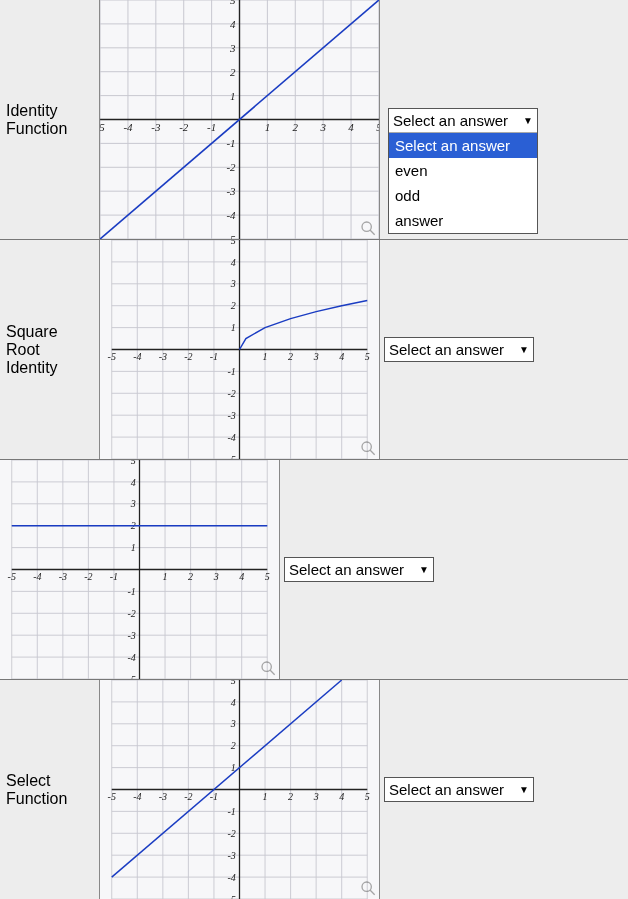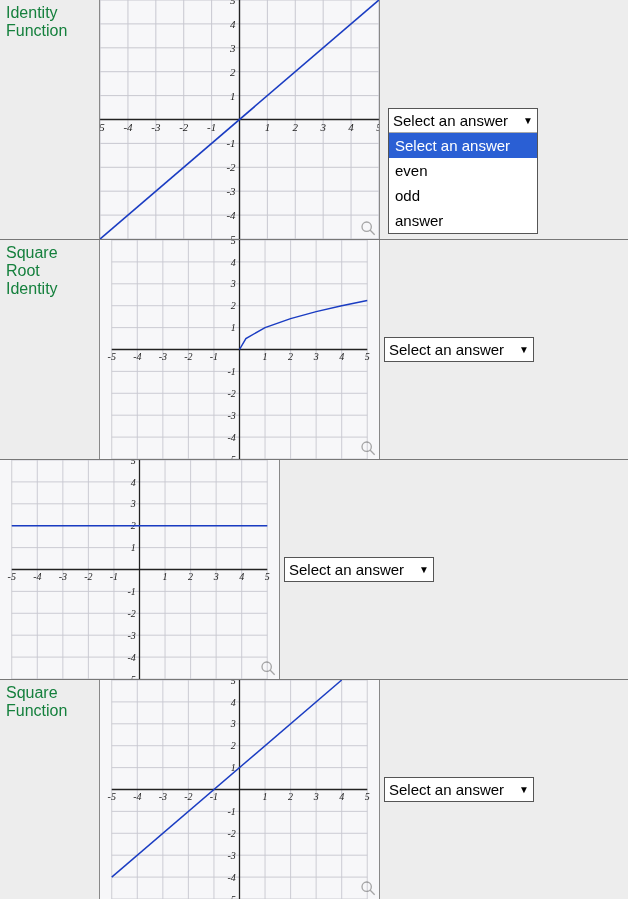--- a/index.html
+++ b/index.html
@@ -20,24 +20,24 @@
     .row {
       display: flex;
       border-bottom: 1px solid #777;
       flex: 1;
       min-height: 220px;
     }
     .row:first-child { min-height: 240px; }
     .label-cell {
       width: 100px;
       display: flex;
-      align-items: flex-start;
+      align-items: center;
       padding: 4px 6px;
       font-size: 16px;
-      color: #15803d;
+      color: #000000;
       border-right: 1px solid #888;
       background: #ededed;
     }
     .graph-cell {
       width: 280px;
       position: relative;
       border-right: 1px solid #888;
       background: #f7f7f9;
       overflow: hidden;
     }
@@ -294,21 +294,21 @@
     <div class="answer-cell">
       <div class="select-box">
         <span>Select an answer</span>
         <span class="chev">▼</span>
       </div>
     </div>
   </div>
 
   <div class="row">
     <div class="label-cell">
-      <span>Square Function</span>
+      <span>Select Function</span>
     </div>
     <div class="graph-cell">
       <svg class="graph" viewBox="0 0 280 240">
           <line x1="0" x2="0" y1="0" y2="240" class="grid-line"></line>
           <line y1="240" y2="240" x1="0" x2="280" class="grid-line"></line>
           <line x1="28" x2="28" y1="0" y2="240" class="grid-line"></line>
           <line y1="216" y2="216" x1="0" x2="280" class="grid-line"></line>
           <line x1="56" x2="56" y1="0" y2="240" class="grid-line"></line>
           <line y1="192" y2="192" x1="0" x2="280" class="grid-line"></line>
           <line x1="84" x2="84" y1="0" y2="240" class="grid-line"></line>

